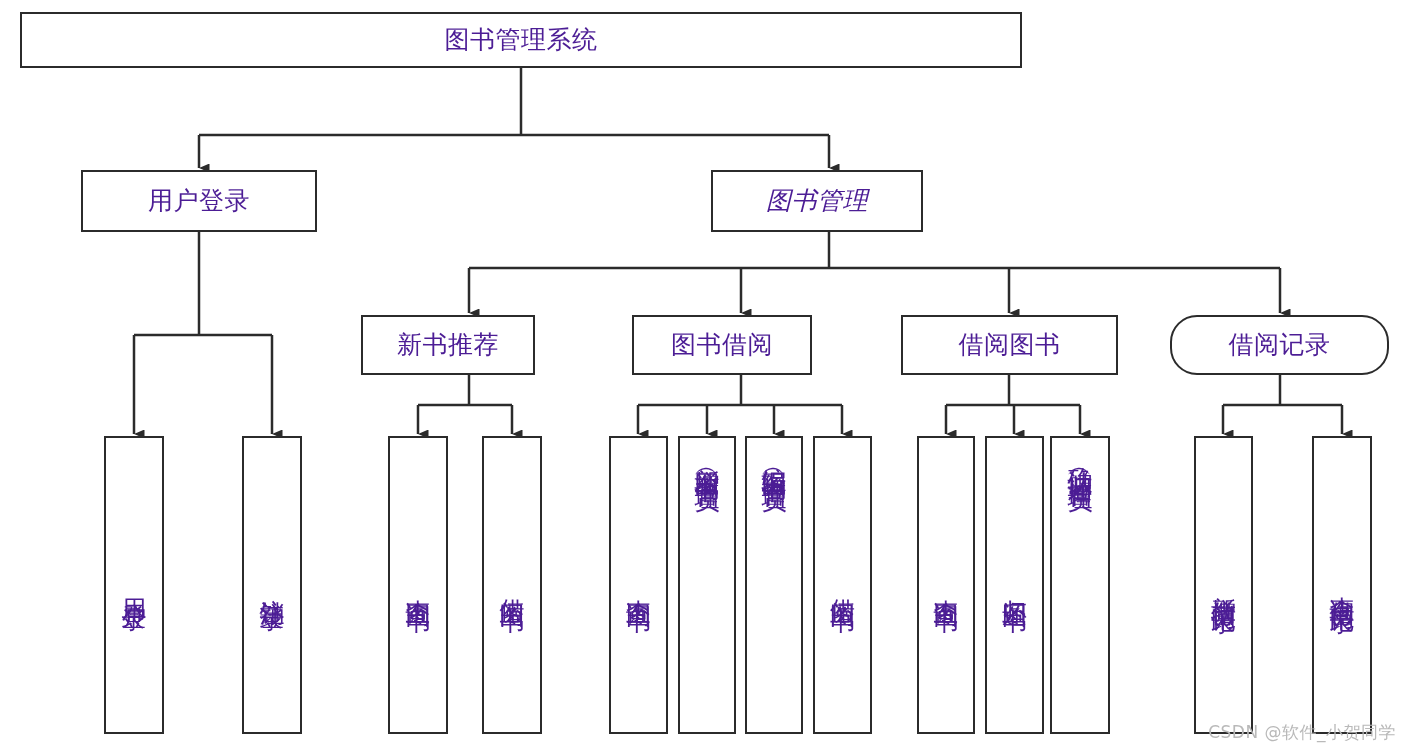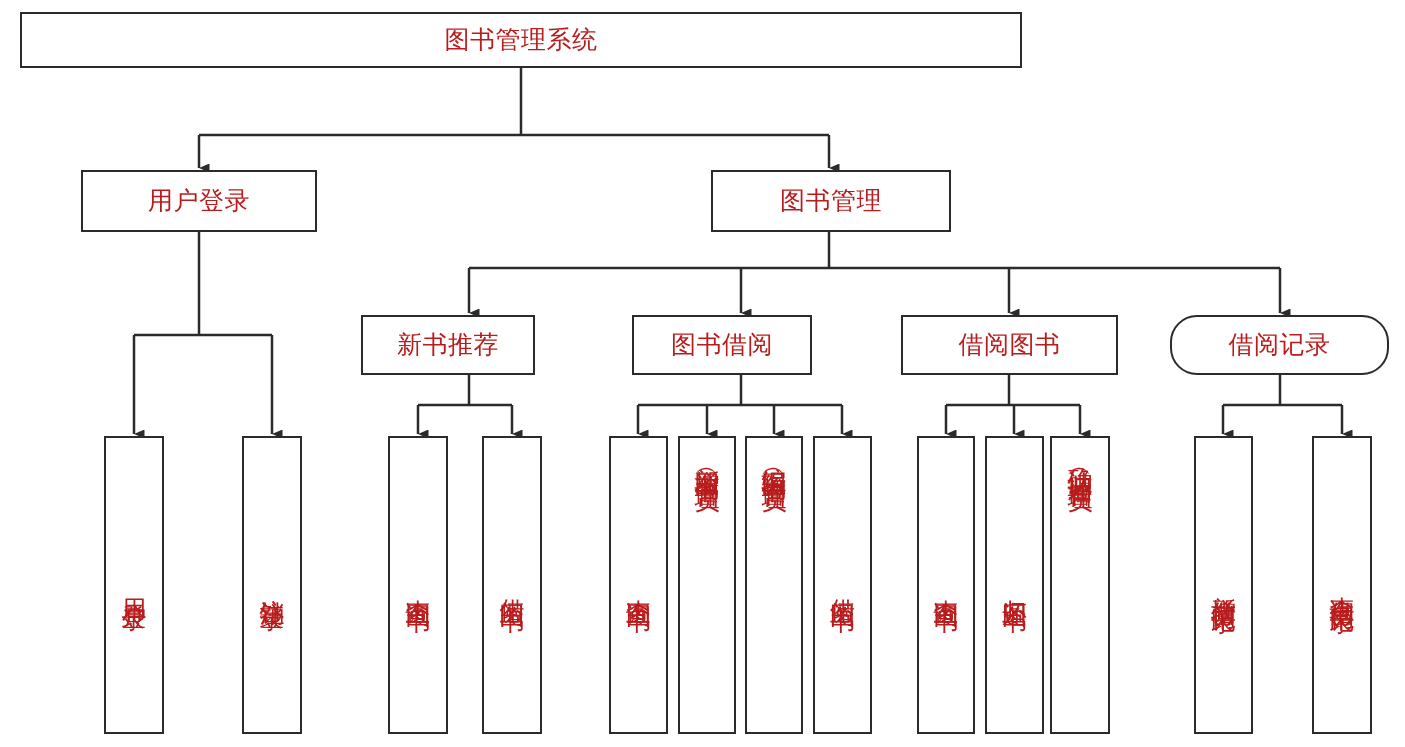--- a/index.html
+++ b/index.html
@@ -29,21 +29,21 @@
     position: absolute;
     box-sizing: border-box;
     background: #ffffff;
     border: 2.5px solid #2b2b2b;
     display: flex;
     align-items: center;
     justify-content: center;
     overflow: hidden;
   }
   .node-label {
-    color: #b91c1c;
+    color: #4c1d95;
     line-height: 1.06;
     letter-spacing: 0.5px;
     white-space: pre;
     text-align: left;
   }
   .node-horizontal .node-label {
     font-size: 25px;
   }
   .node-root .node-label {
     font-size: 25px;
@@ -124,21 +124,21 @@
       </g>
   </svg>
 
   <div id="node-layer">
       <div class="node-box node-root node-horizontal" style="left: 20px; top: 12px; width: 1002px; height: 56px;">
         <span class="node-label">图书管理系统</span>
       </div>
       <div class="node-box node-level2 node-horizontal" style="left: 81px; top: 170px; width: 236px; height: 62px;">
         <span class="node-label">用户登录</span>
       </div>
-      <div class="node-box node-level2 node-horizontal" style="left: 711px; top: 170px; width: 240px; height: 62px;">
+      <div class="node-box node-level2 node-horizontal" style="left: 711px; top: 170px; width: 212px; height: 62px; font-style: italic;">
         <span class="node-label">图书管理</span>
       </div>
       <div class="node-box node-level3 node-horizontal" style="left: 361px; top: 315px; width: 174px; height: 60px;">
         <span class="node-label">新书推荐</span>
       </div>
       <div class="node-box node-level3 node-horizontal" style="left: 632px; top: 315px; width: 180px; height: 60px;">
         <span class="node-label">图书借阅</span>
       </div>
       <div class="node-box node-level3 node-horizontal" style="left: 901px; top: 315px; width: 217px; height: 60px;">
         <span class="node-label">借阅图书</span>
@@ -180,14 +180,15 @@
         <span class="node-label">确认归还（管理员）</span>
       </div>
       <div class="node-box node-leaf node-vertical center-text" style="left: 1194px; top: 436px; width: 59px; height: 298px;">
         <span class="node-label">新增借阅记录</span>
       </div>
       <div class="node-box node-leaf node-vertical center-text" style="left: 1312px; top: 436px; width: 60px; height: 298px;">
         <span class="node-label">查询借阅记录</span>
       </div>
     </div>
 
+  <div id="watermark">CSDN @软件_小贺同学</div>
 
 </div>
 
 </body></html>

